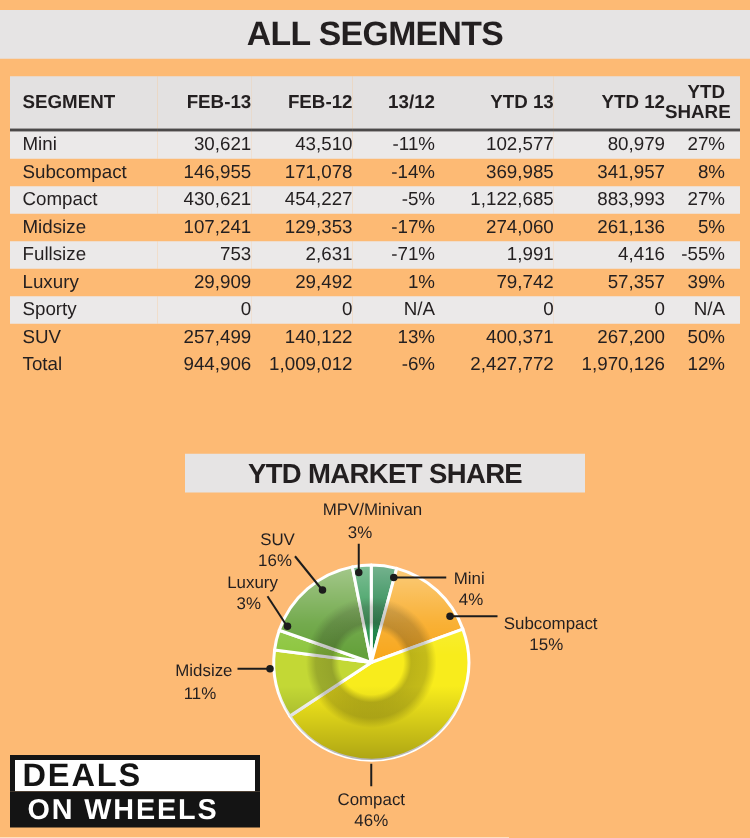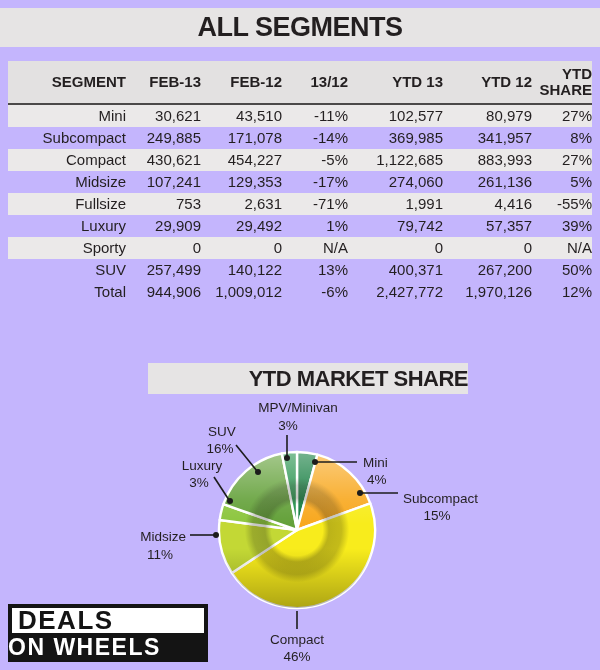--- a/index.html
+++ b/index.html
@@ -1,54 +1,54 @@
 <!DOCTYPE html>
 <html><head>
 <meta charset="utf-8">
 <style>
   html,body { margin:0; padding:0; background:#fff; }
   .page {
-    position:relative; width:600px; height:670px; background:#c4b5fd;
+    position:relative; width:600px; height:670px; background:#fdba74;
     font-family:"Liberation Sans", sans-serif; color:#231f20; overflow:hidden;
   }
   .banner {
     position:absolute; background:#e6e4e4; display:flex;
     align-items:center; justify-content:center; font-weight:800;
   }
   .top-banner { left:0; top:8px; width:600px; height:39px; font-size:27px; letter-spacing:-0.5px; }
-  .share-banner { left:148px; top:363px; width:320px; height:31px; font-size:22px; letter-spacing:-0.5px;justify-content:flex-end; }
+  .share-banner { left:148px; top:363px; width:320px; height:31px; font-size:22px; letter-spacing:-0.5px; }
 
   table.seg-table {
     position:absolute; left:8px; top:61px; width:584px;
     border-collapse:collapse; table-layout:fixed;
   }
   .seg-table th {
     background:#e3e1e1; font-size:15px; font-weight:bold; height:42px;
     vertical-align:middle; border-bottom:2px solid #4b4949; line-height:1.1;
   }
   .seg-table td { font-size:15px; height:22px; line-height:22px; }
   .seg-table th, .seg-table td { text-align:right; padding:0; white-space:nowrap; }
-  .seg-table th:first-child, .seg-table td:first-child { text-align:right; padding-left:10px; }
-  .seg-table th:last-child, .seg-table td:last-child { white-space:normal; }
+  .seg-table th:first-child, .seg-table td:first-child { text-align:left; padding-left:10px; }
+  .seg-table th:last-child, .seg-table td:last-child { padding-right:12px; white-space:normal; }
   .seg-table tr.stripe td { background:#ebe9e9; }
 
   svg.chart { position:absolute; left:0; top:395px; }
   .pie-label { font-size:13.5px; font-weight:500; fill:#231f20; }
   .leader { stroke:#1c1c1c; stroke-width:1.6; fill:none; }
   .leader-dot { fill:#1c1c1c; }
 
   .logo { position:absolute; left:8px; top:604px; width:200px; }
   .logo-top {
     background:#ffffff; border:4px solid #141414; border-bottom:none;
     color:#141414; font-size:26px; font-weight:800; letter-spacing:1.5px;
     line-height:25px; padding-left:6px;
   }
   .logo-bottom {
     background:#141414; color:#ffffff; font-size:23px; font-weight:800;
-    letter-spacing:1.5px; line-height:29px; padding-left:0;
+    letter-spacing:1.5px; line-height:29px; padding-left:14px;
   }
 </style>
 </head>
 <body>
 
 <div class="page">
 
   <div class="banner top-banner">
     <span>ALL SEGMENTS</span>
   </div>
@@ -79,21 +79,21 @@
           <td>Mini</td>
           <td>30,621</td>
           <td>43,510</td>
           <td>-11%</td>
           <td>102,577</td>
           <td>80,979</td>
           <td>27%</td>
         </tr>
         <tr>
           <td>Subcompact</td>
-          <td>249,885</td>
+          <td>146,955</td>
           <td>171,078</td>
           <td>-14%</td>
           <td>369,985</td>
           <td>341,957</td>
           <td>8%</td>
         </tr>
         <tr class="stripe">
           <td>Compact</td>
           <td>430,621</td>
           <td>454,227</td>

